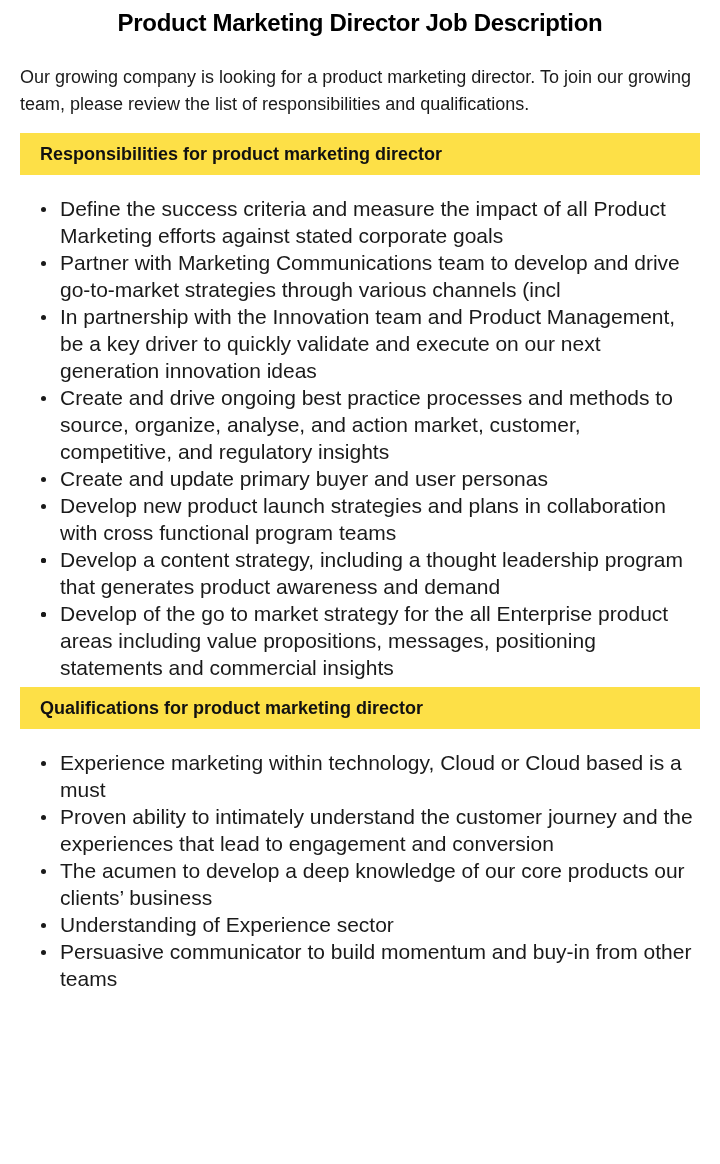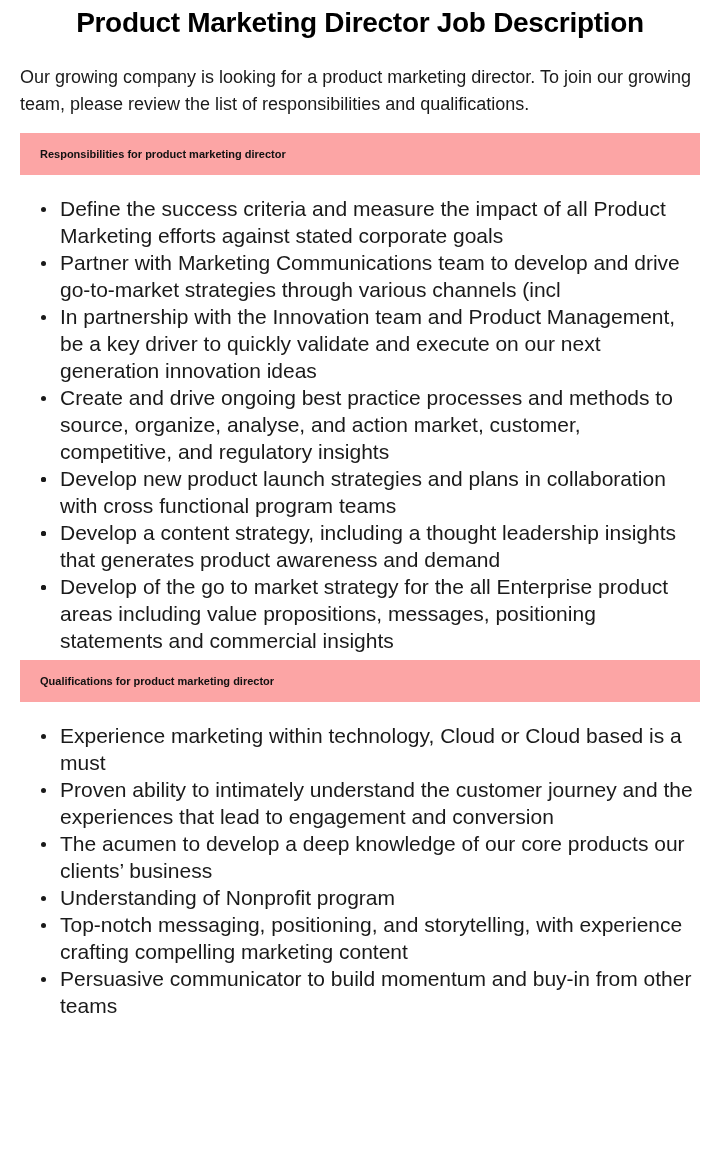--- a/index.html
+++ b/index.html
@@ -4,34 +4,34 @@
 <style>
   html, body { margin: 0; padding: 0; background: #ffffff; }
   body {
     width: 720px; height: 1164px; overflow: hidden;
     font-family: "Liberation Sans", "DejaVu Sans", sans-serif;
     color: #111111;
   }
   .page { padding: 0 20px 0 20px; }
   h1 {
     margin: 0; padding-top: 2px;
-    font-size: 28px; font-weight: bold; line-height: 42px;
+    font-size: 24px; font-weight: bold; line-height: 42px;
     text-align: center; letter-spacing: -0.3px; color: #000;
   }
   .intro {
     margin: 20px 0 0 0;
     font-size: 18px; line-height: 27px; color: #1a1a1a;
   }
   .section-header {
-    background: #fca5a5;
+    background: #fde047;
     margin-top: 15px;
     height: 42px;
     padding-left: 20px;
     display: flex; align-items: center;
-    font-size: 11px; font-weight: bold; color: #111;
+    font-size: 18px; font-weight: bold; color: #111;
   }
   ul {
     margin: 20px 0 0 0; padding: 0 0 0 40px;
     list-style: none;
   }
   li {
     position: relative;
     font-size: 21px; line-height: 27px; color: #1a1a1a;
     padding-right: 2px;
   }
@@ -47,30 +47,29 @@
 <div class="page">
   <h1>Product Marketing Director Job Description</h1>
   <p class="intro">Our growing company is looking for a product marketing director. To join our growing team, please review the list of responsibilities and qualifications.</p>
 
   <div class="section-header">Responsibilities for product marketing director</div>
   <ul>
     <li><span class="bullet"></span><span>Define the success criteria and measure the impact of all Product Marketing efforts against stated corporate goals</span></li>
     <li><span class="bullet"></span><span>Partner with Marketing Communications team to develop and drive go-to-market strategies through various channels (incl</span></li>
     <li><span class="bullet"></span><span>In partnership with the Innovation team and Product Management, be a key driver to quickly validate and execute on our next generation innovation ideas</span></li>
     <li><span class="bullet"></span><span>Create and drive ongoing best practice processes and methods to source, organize, analyse, and action market, customer, competitive, and regulatory insights</span></li>
-    <li><span class="bullet"></span></li>
+    <li><span class="bullet"></span><span>Create and update primary buyer and user personas</span></li>
     <li><span class="bullet"></span><span>Develop new product launch strategies and plans in collaboration with cross functional program teams</span></li>
     <li><span class="bullet"></span></li>
-    <li><span class="bullet"></span><span>Develop a content strategy, including a thought leadership insights that generates product awareness and demand</span></li>
+    <li><span class="bullet"></span><span>Develop a content strategy, including a thought leadership program that generates product awareness and demand</span></li>
     <li><span class="bullet"></span></li>
     <li><span class="bullet"></span><span>Develop of the go to market strategy for the all Enterprise product areas including value propositions, messages, positioning statements and commercial insights</span></li>
   </ul>
 
   <div class="section-header quals-header">Qualifications for product marketing director</div>
   <ul>
     <li><span class="bullet"></span><span>Experience marketing within technology, Cloud or Cloud based is a must</span></li>
     <li><span class="bullet"></span><span>Proven ability to intimately understand the customer journey and the experiences that lead to engagement and conversion</span></li>
     <li><span class="bullet"></span><span>The acumen to develop a deep knowledge of our core products our clients’ business</span></li>
-    <li><span class="bullet"></span><span>Understanding of Nonprofit program</span></li>
-    <li><span class="bullet"></span><span>Top-notch messaging, positioning, and storytelling, with experience crafting compelling marketing content</span></li>
+    <li><span class="bullet"></span><span>Understanding of Experience sector</span></li>
     <li><span class="bullet"></span><span>Persuasive communicator to build momentum and buy-in from other teams</span></li>
   </ul>
 </div>
 
 </body></html>

